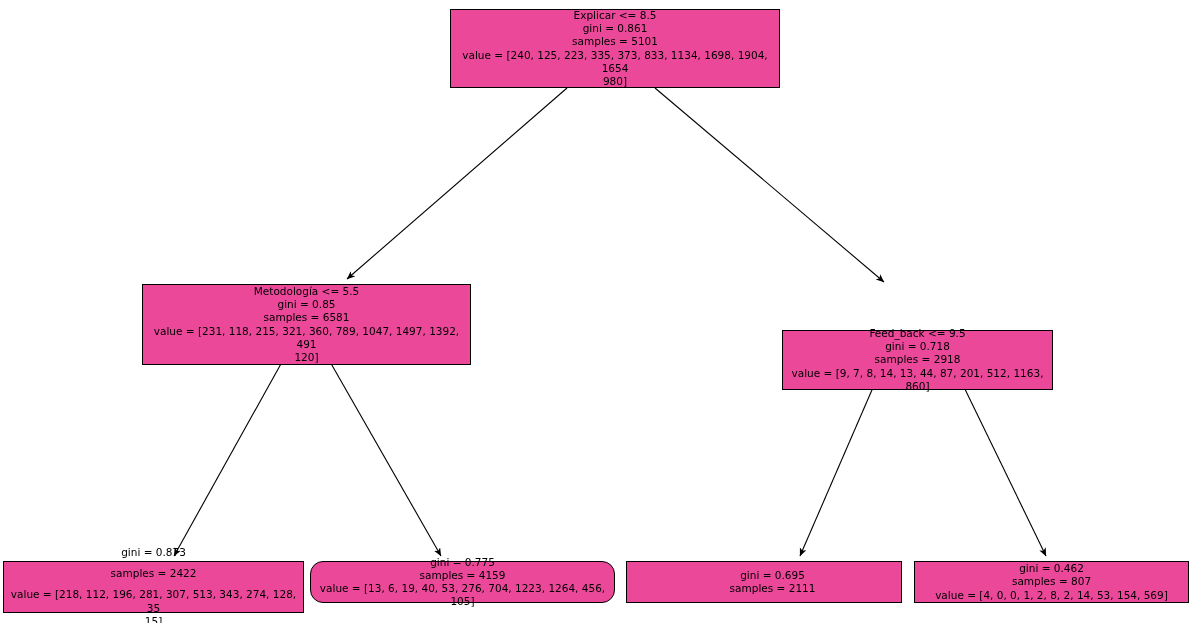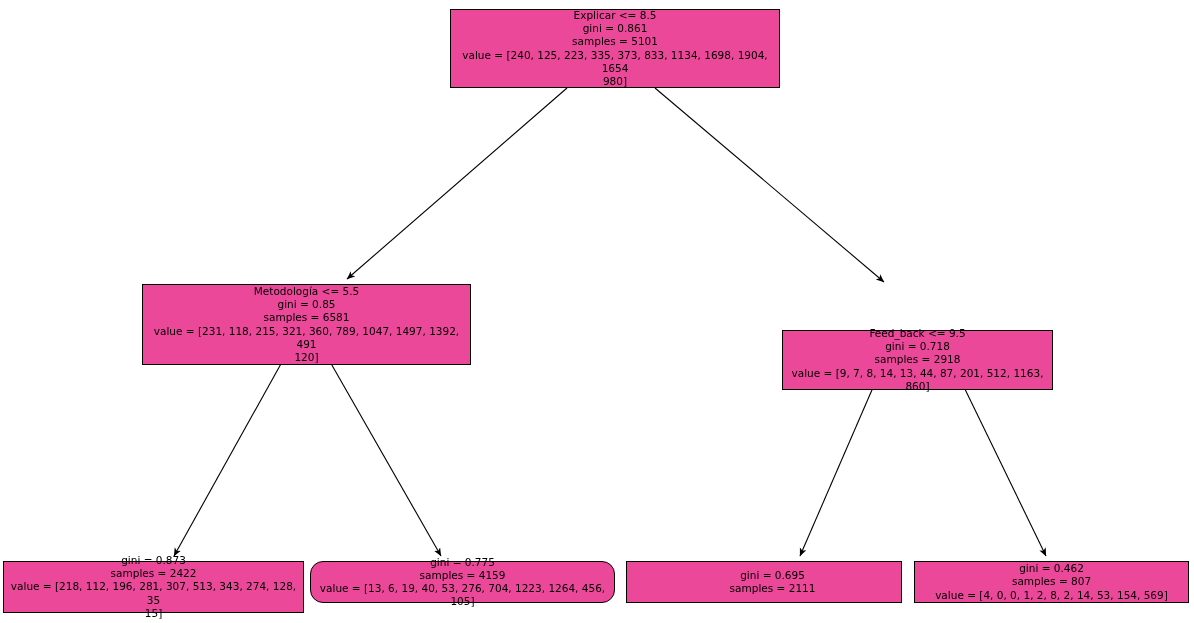--- a/index.html
+++ b/index.html
@@ -92,21 +92,21 @@
 120]</span>
   </div>
 
   <div class="node" style="left:782px; top:286px; width:271px; height:60px;margin-top:44px;">
     <span class="line">Feed_back &lt;= 9.5</span>
     <span class="line">gini = 0.718</span>
     <span class="line">samples = 2918</span>
     <span class="line value-line">value = [9, 7, 8, 14, 13, 44, 87, 201, 512, 1163, 860]</span>
   </div>
 
-  <div class="node" style="left:3px; top:561px; width:301px; height:52px;">
+  <div class="node" style="left:3px; top:561px; width:301px; height:52px;gap:8px;">
     <span class="line">gini = 0.873</span>
     <span class="line">samples = 2422</span>
     <span class="line value-line">value = [218, 112, 196, 281, 307, 513, 343, 274, 128, 35
 15]</span>
   </div>
 
   <div class="node" style="left:310px; top:561px; width:305px; height:42px;border-radius:13px;">
     <span class="line">gini = 0.775</span>
     <span class="line">samples = 4159</span>
     <span class="line value-line">value = [13, 6, 19, 40, 53, 276, 704, 1223, 1264, 456, 105]</span>

